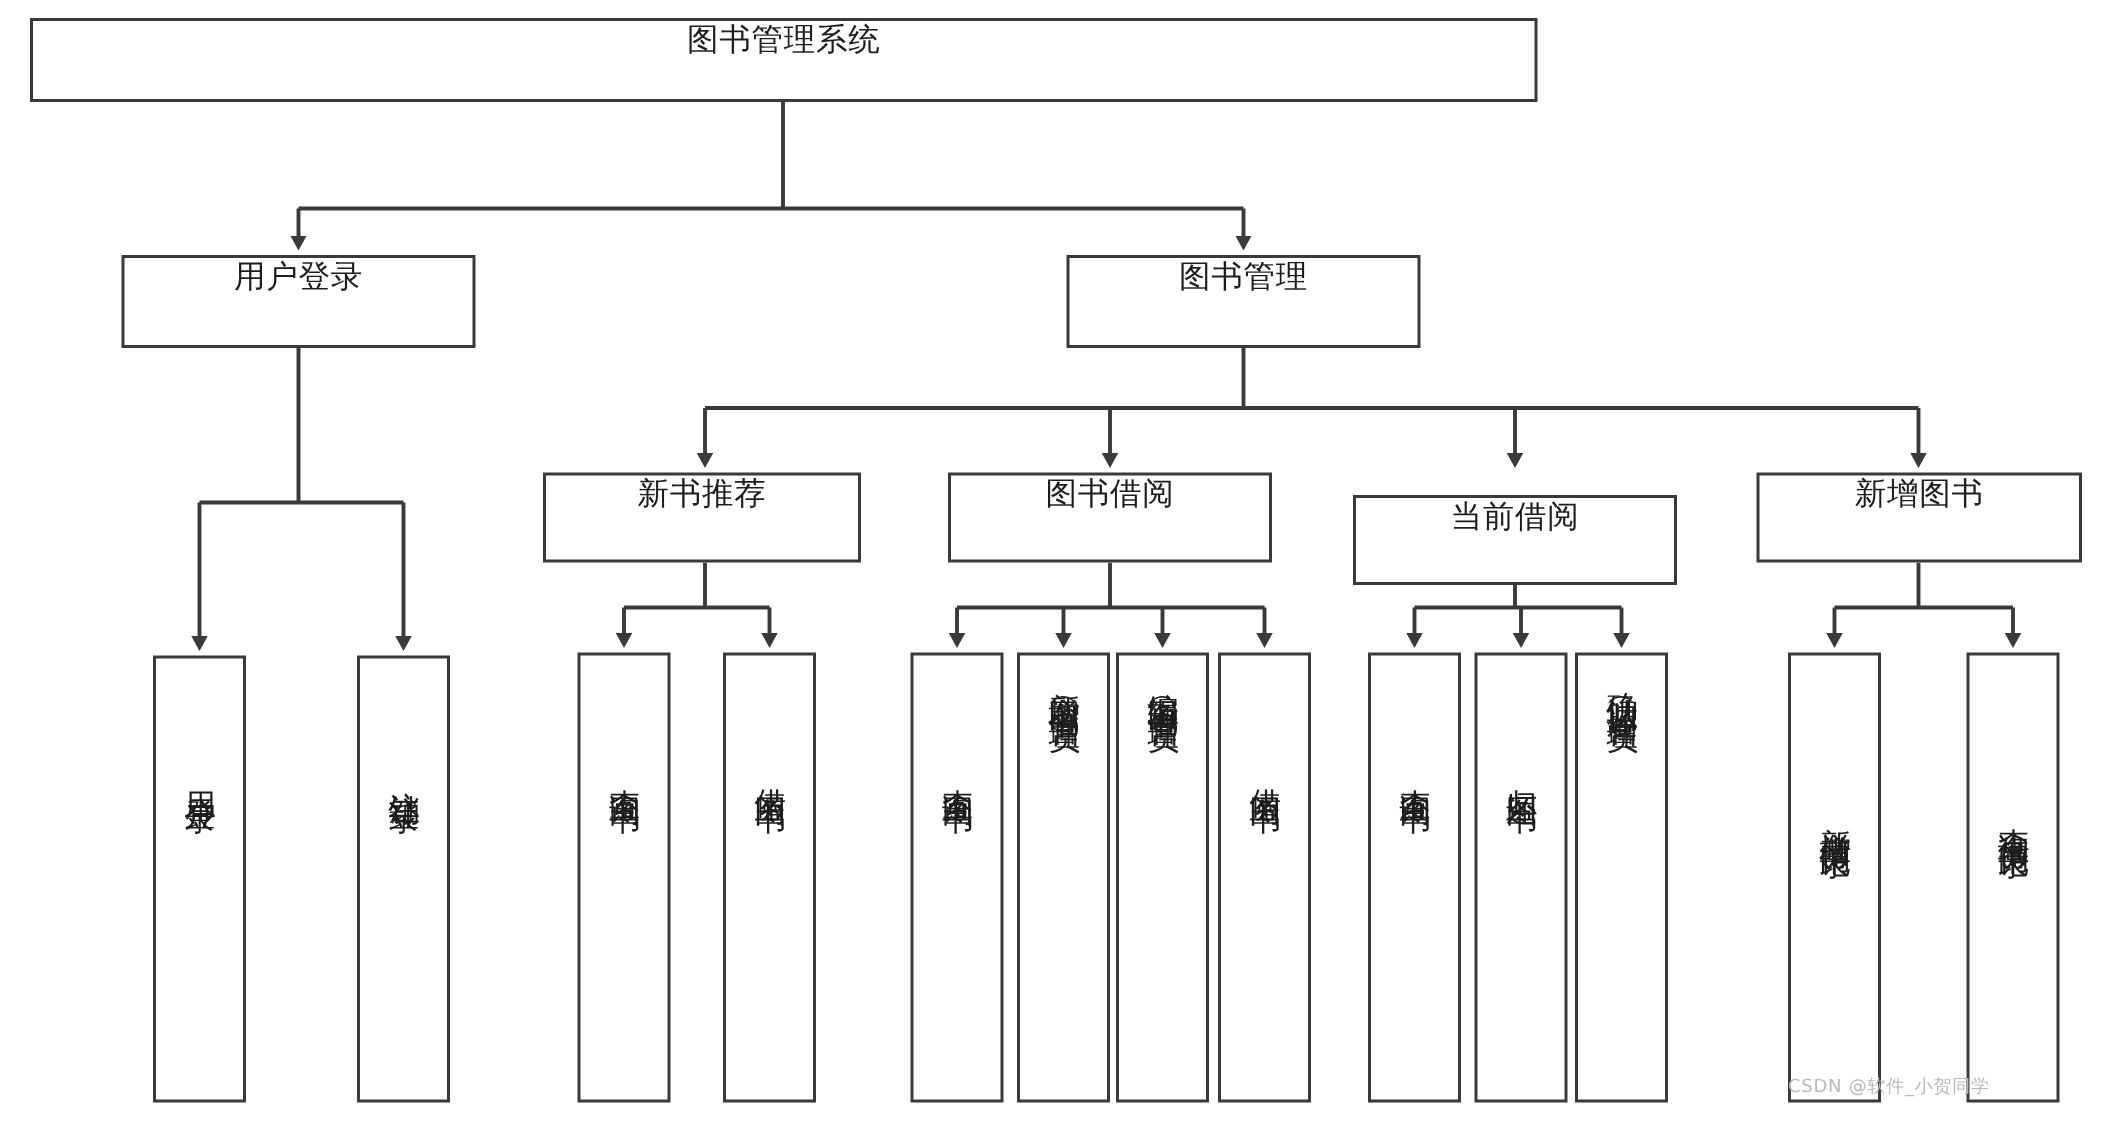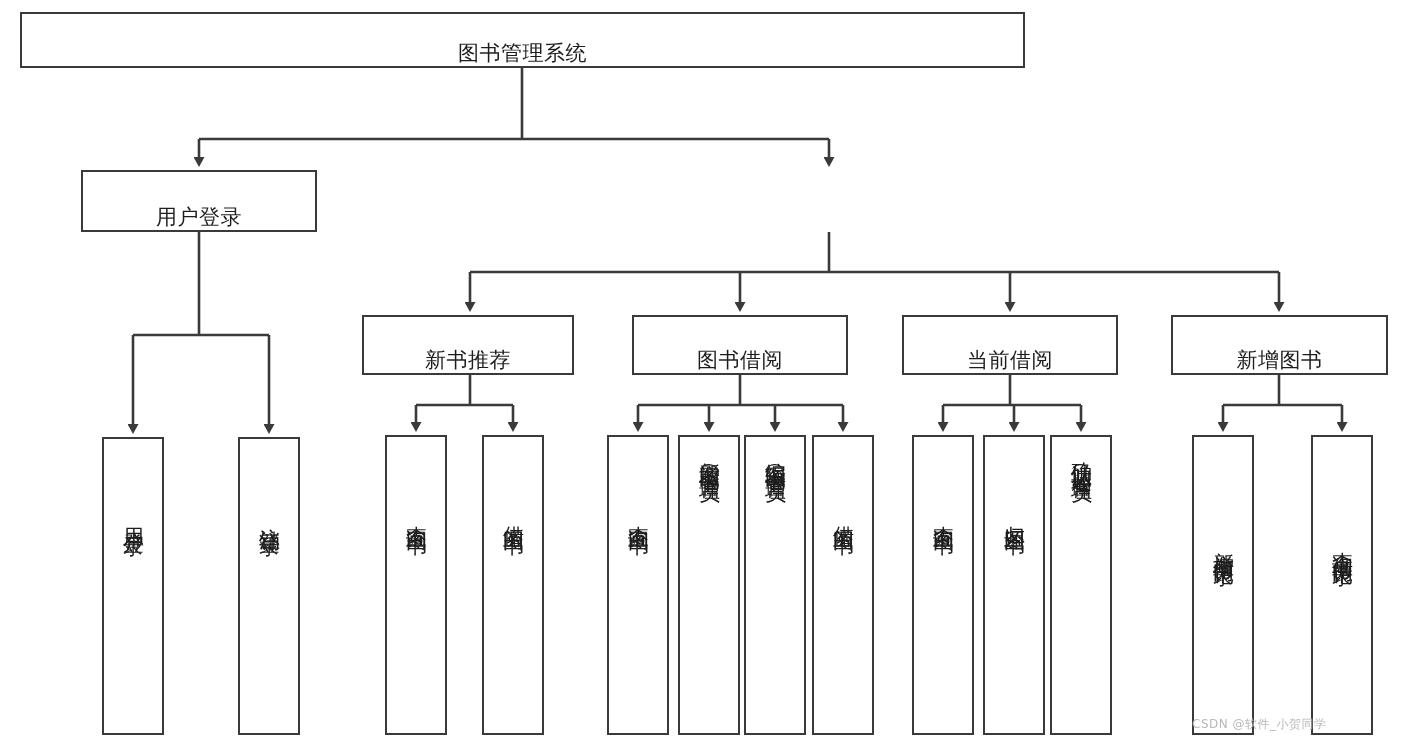--- a/index.html
+++ b/index.html
@@ -24,21 +24,21 @@
     width: 1405px;
     height: 747px;
   }
   .node {
     position: absolute;
     box-sizing: border-box;
     border: 2.5px solid #3a3a3a;
     background: #ffffff;
     color: #1d1d1d;
     display: flex;
-    align-items: flex-end;
+    align-items: flex-start;
     justify-content: center;
     z-index: 2;
   }
   .node .label {
     font-size: 21px;
     line-height: 1.18;
     letter-spacing: 0.5px;
     white-space: nowrap;
   }
   .node.vertical {
@@ -128,28 +128,31 @@
     </g>
   </svg>
 
   <div class="node" style="left:20px; top:12px; width:1005px; height:56px;">
     <span class="label">图书管理系统</span>
   </div>
 
   <div class="node" style="left:81px; top:170px; width:236px; height:62px;">
     <span class="label">用户登录</span>
   </div>
+  <div class="node" style="left:711px; top:170px; width:236px; height:62px;">
+    <span class="label">图书管理</span>
+  </div>
 
   <div class="node" style="left:362px; top:315px; width:212px; height:60px;">
     <span class="label">新书推荐</span>
   </div>
   <div class="node" style="left:632px; top:315px; width:216px; height:60px;">
     <span class="label">图书借阅</span>
   </div>
-  <div class="node" style="left:902px; top:315px; width:216px; height:60px;">
+  <div class="node" style="left:902px; top:330px; width:216px; height:60px;">
     <span class="label">当前借阅</span>
   </div>
   <div class="node" style="left:1171px; top:315px; width:217px; height:60px;">
     <span class="label">新增图书</span>
   </div>
 
   <div class="node vertical mid" style="left:102px; top:437px; width:62px; height:298px;">
     <span class="label">用户登录</span>
   </div>
   <div class="node vertical mid" style="left:238px; top:437px; width:62px; height:298px;">

